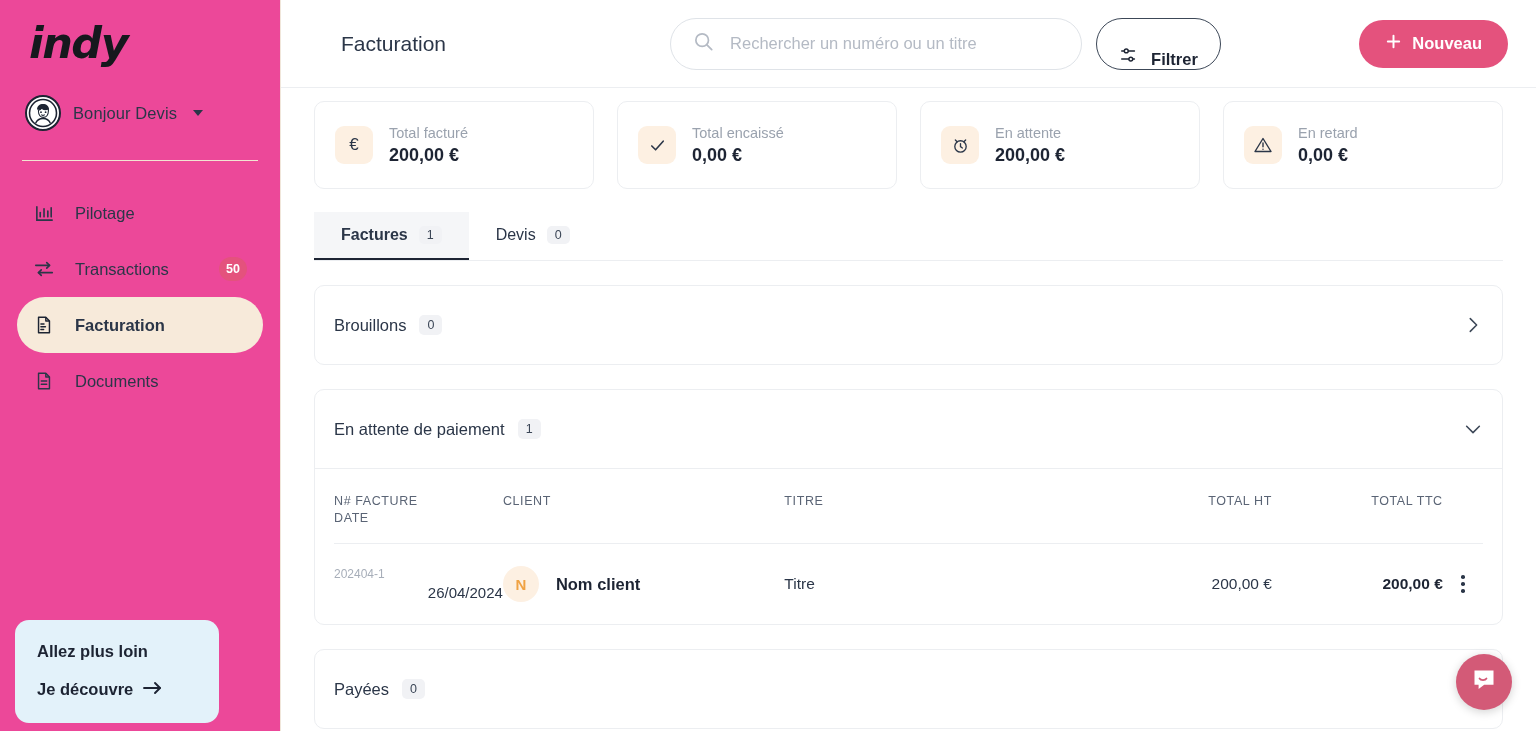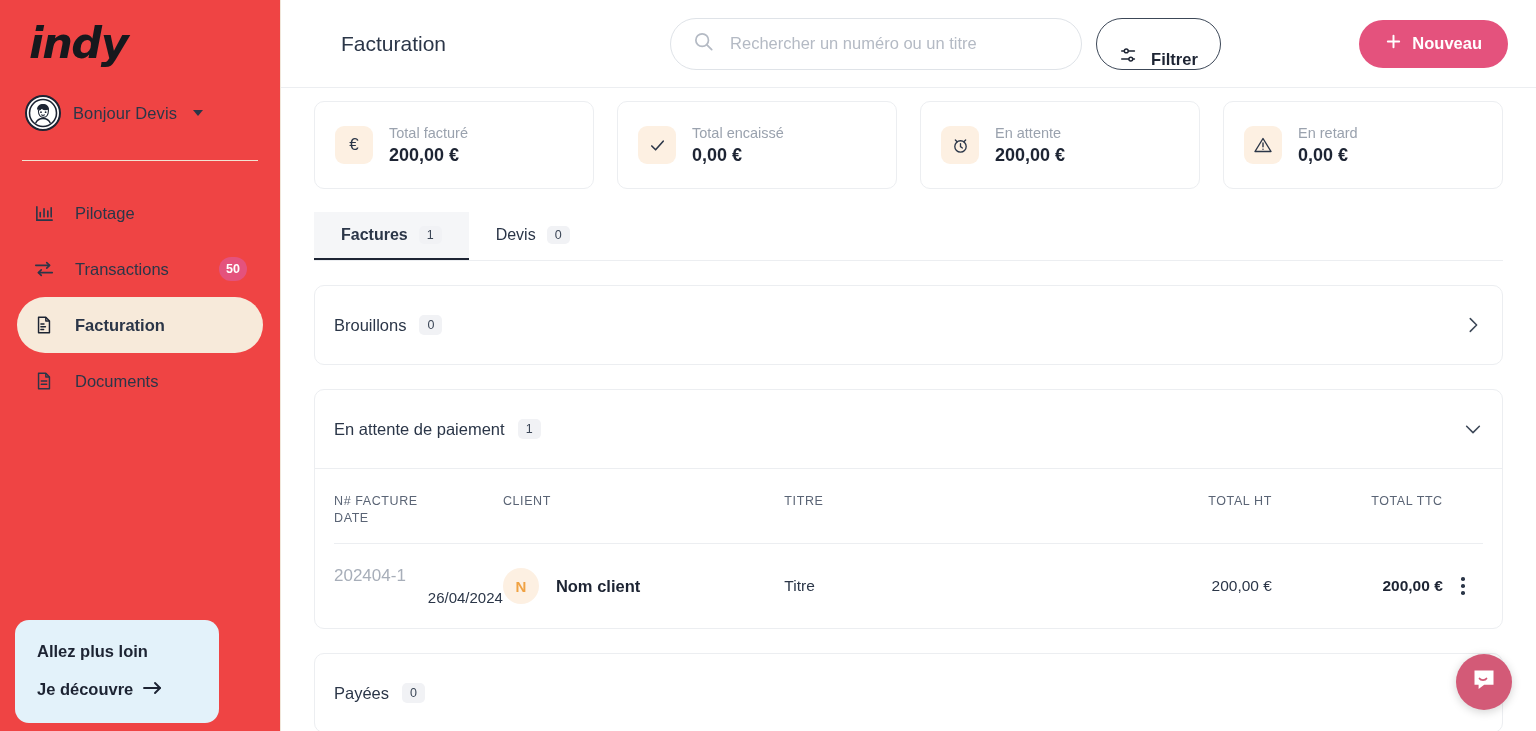--- a/index.html
+++ b/index.html
@@ -8,21 +8,21 @@
     font-family: "Liberation Sans", sans-serif;
     background: #ffffff;
     overflow: hidden;
     color: #2b3648;
   }
   .app { display: flex; width: 1536px; height: 731px; position: relative; }
 
   
   .sidebar {
     width: 281px; height: 731px;
-    background: #ef4444;
+    background: #ec4899;
     flex: 0 0 281px;
     position: relative;
     padding: 0 17px;
     border-right: 1px solid #f0e6da;
   }
   .logo {
     font-family: "DejaVu Sans", sans-serif;
     font-style: italic;
     font-weight: 700;
     font-size: 43px;
@@ -148,21 +148,21 @@
   }
   .chev { margin-left: auto; color: #3c4757; display:flex; align-items:center; }
 
   table { width: 100%; border-collapse: collapse; }
   thead th {
     font-size: 12.5px; letter-spacing: .6px; color: #5a6475; font-weight: 400;
     text-align: left; padding: 0 0 16px 0; vertical-align: top; line-height: 17px;
   }
   .tbl-wrap { border-top: 1px solid #eceef1; padding: 24px 19px 0 19px; }
   tbody td { border-top: 1px solid #eceef1; padding: 22px 0; font-size: 15.5px; color: #2b3648; vertical-align: middle; }
-  .cell-num { color: #a7aeb9; font-size: 17px; }
+  .cell-num { color: #a7aeb9; font-size: 12px; }
   .cell-date { color: #2b3648; font-size: 15px; margin-top: 3px; text-align: right; }
   .client-cell { display: flex; align-items: center; gap: 17px; }
   .client-avatar {
     width: 36px; height: 36px; border-radius: 50%; background: #fdf0e2;
     color: #f0a243; font-weight: 700; font-size: 15px;
     display: flex; align-items: center; justify-content: center; flex: 0 0 36px;
   }
   .client-name { font-weight: 700; color: #1d2433; font-size: 16.5px; }
   .ttc { font-weight: 700; color: #1d2433; }
   .dots { display: flex; flex-direction: column; gap: 3.5px; align-items: center; cursor: pointer; }

